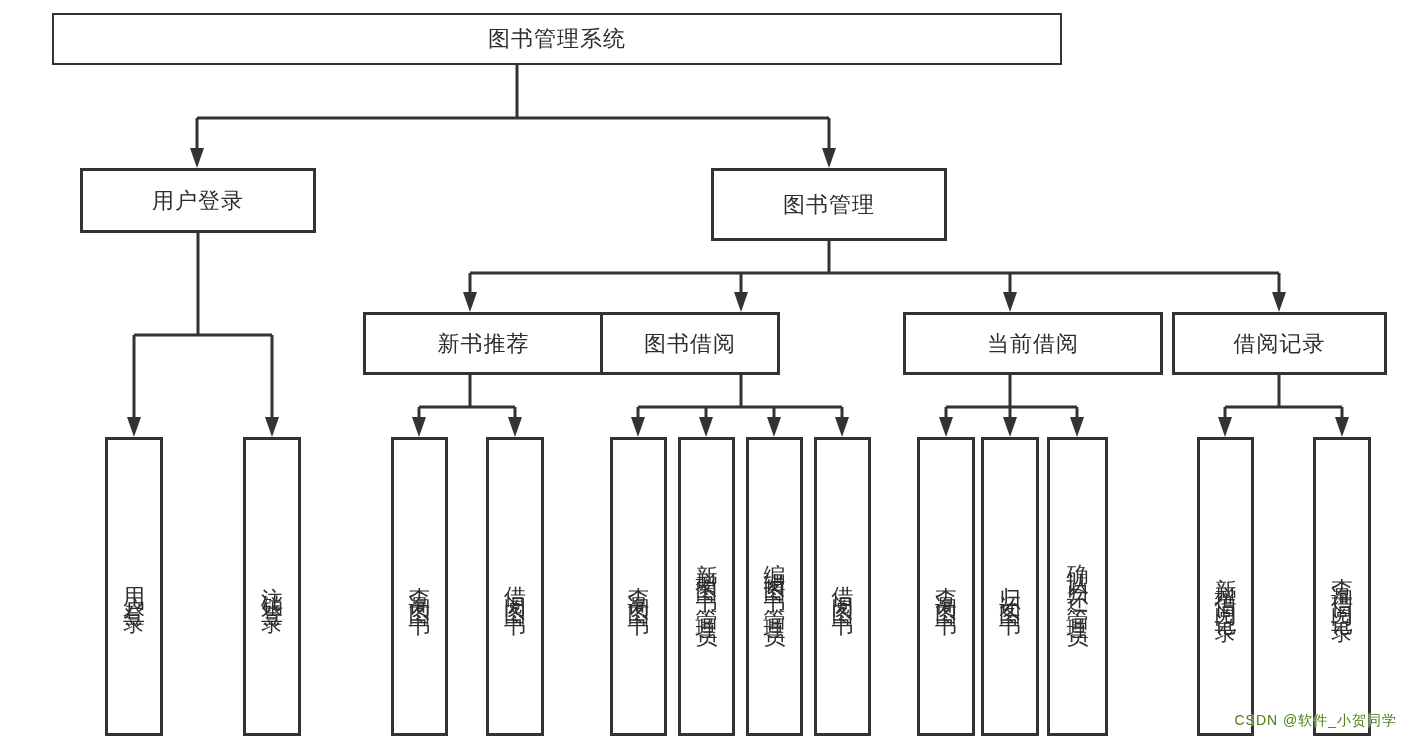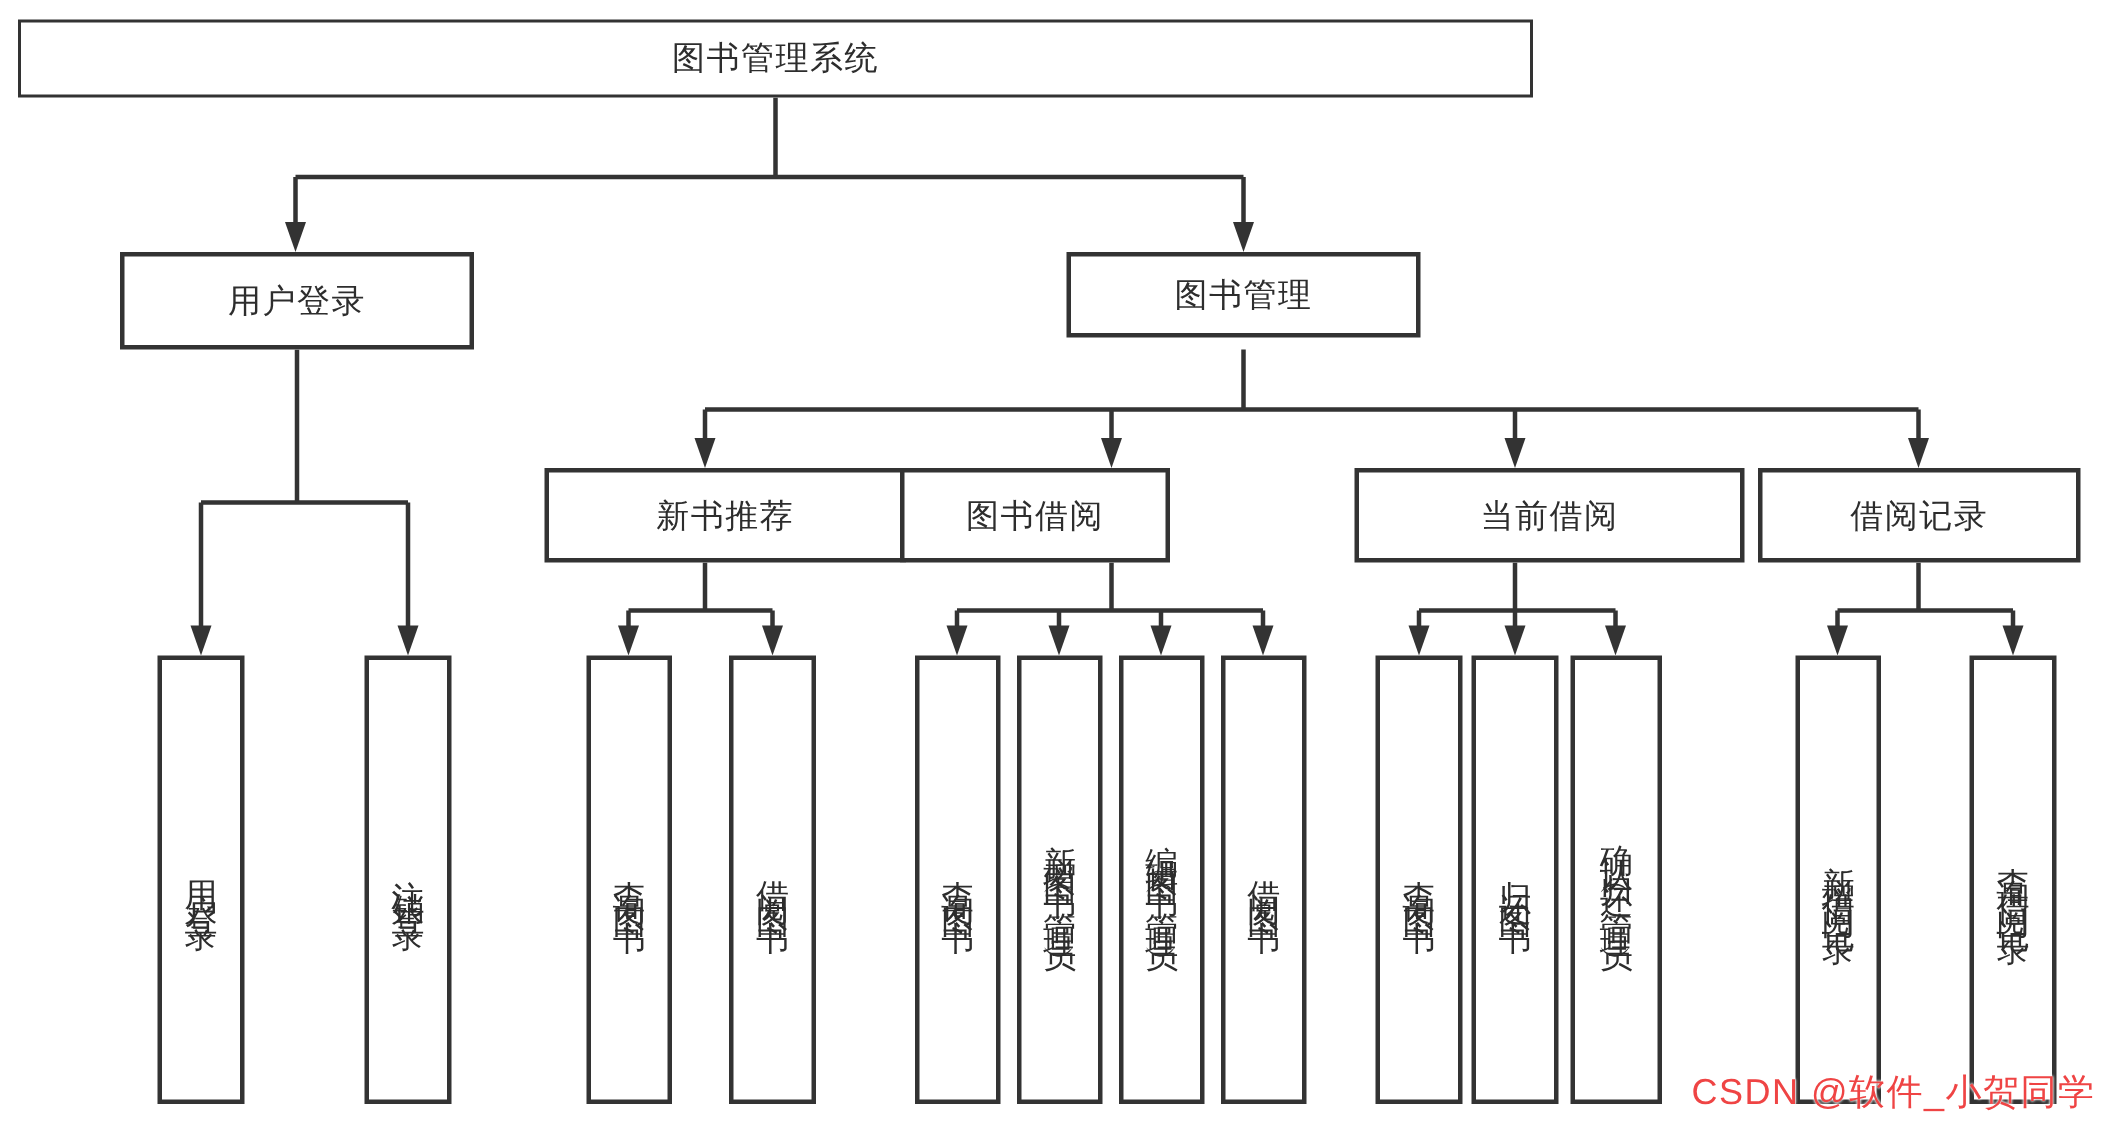--- a/index.html
+++ b/index.html
@@ -12,21 +12,21 @@
   }
   #wires{position:absolute;left:0;top:0;z-index:1;}
   .hbox{
     position:absolute;
     box-sizing:border-box;
     background:#ffffff;
     border:3px solid #333333;
     display:flex;align-items:center;justify-content:center;
     z-index:2;
   }
-  .hbox.root{border-width:2px;}
+  .hbox.root{border-width:2px;margin-left:40px;}
   .hbox .lbl{
     font-size:22px;color:#2d2d2d;letter-spacing:1px;white-space:nowrap;
   }
   .vbox{
     position:absolute;
     box-sizing:border-box;
     background:#ffffff;
     border:3px solid #333333;
     display:flex;align-items:center;justify-content:center;
     z-index:2;
@@ -35,22 +35,22 @@
     writing-mode:vertical-rl;
     text-orientation:mixed;
     font-size:22px;color:#2d2d2d;
     letter-spacing:9px;
     line-height:1;
     white-space:nowrap;
   }
   .watermark{
     position:absolute;
     right:8px;top:712px;
-    font-size:24px;
-    color:#ef4444;
+    font-size:14px;
+    color:#4d7c0f;
     letter-spacing:1px;
     z-index:3;
     text-shadow:0 0 2px #ffffff,0 0 2px #ffffff;
     white-space:nowrap;
   }
 </style>
 </head>
 <body>
 
 <div id="canvas">
@@ -88,21 +88,21 @@
     </g>
   </svg>
 
   <div class="hbox root" style="left:12px;top:13px;width:1010px;height:52px">
     <span class="lbl">图书管理系统</span>
   </div>
 
   <div class="hbox" style="left:80px;top:168px;width:236px;height:65px">
     <span class="lbl">用户登录</span>
   </div>
-  <div class="hbox" style="left:711px;top:168px;width:236px;height:57px">
+  <div class="hbox" style="left:711px;top:168px;width:236px;height:73px">
     <span class="lbl">图书管理</span>
   </div>
 
   <div class="hbox" style="left:363px;top:312px;width:241px;height:63px">
     <span class="lbl">新书推荐</span>
   </div>
   <div class="hbox" style="left:600px;top:312px;width:180px;height:63px">
     <span class="lbl">图书借阅</span>
   </div>
   <div class="hbox" style="left:903px;top:312px;width:260px;height:63px">

